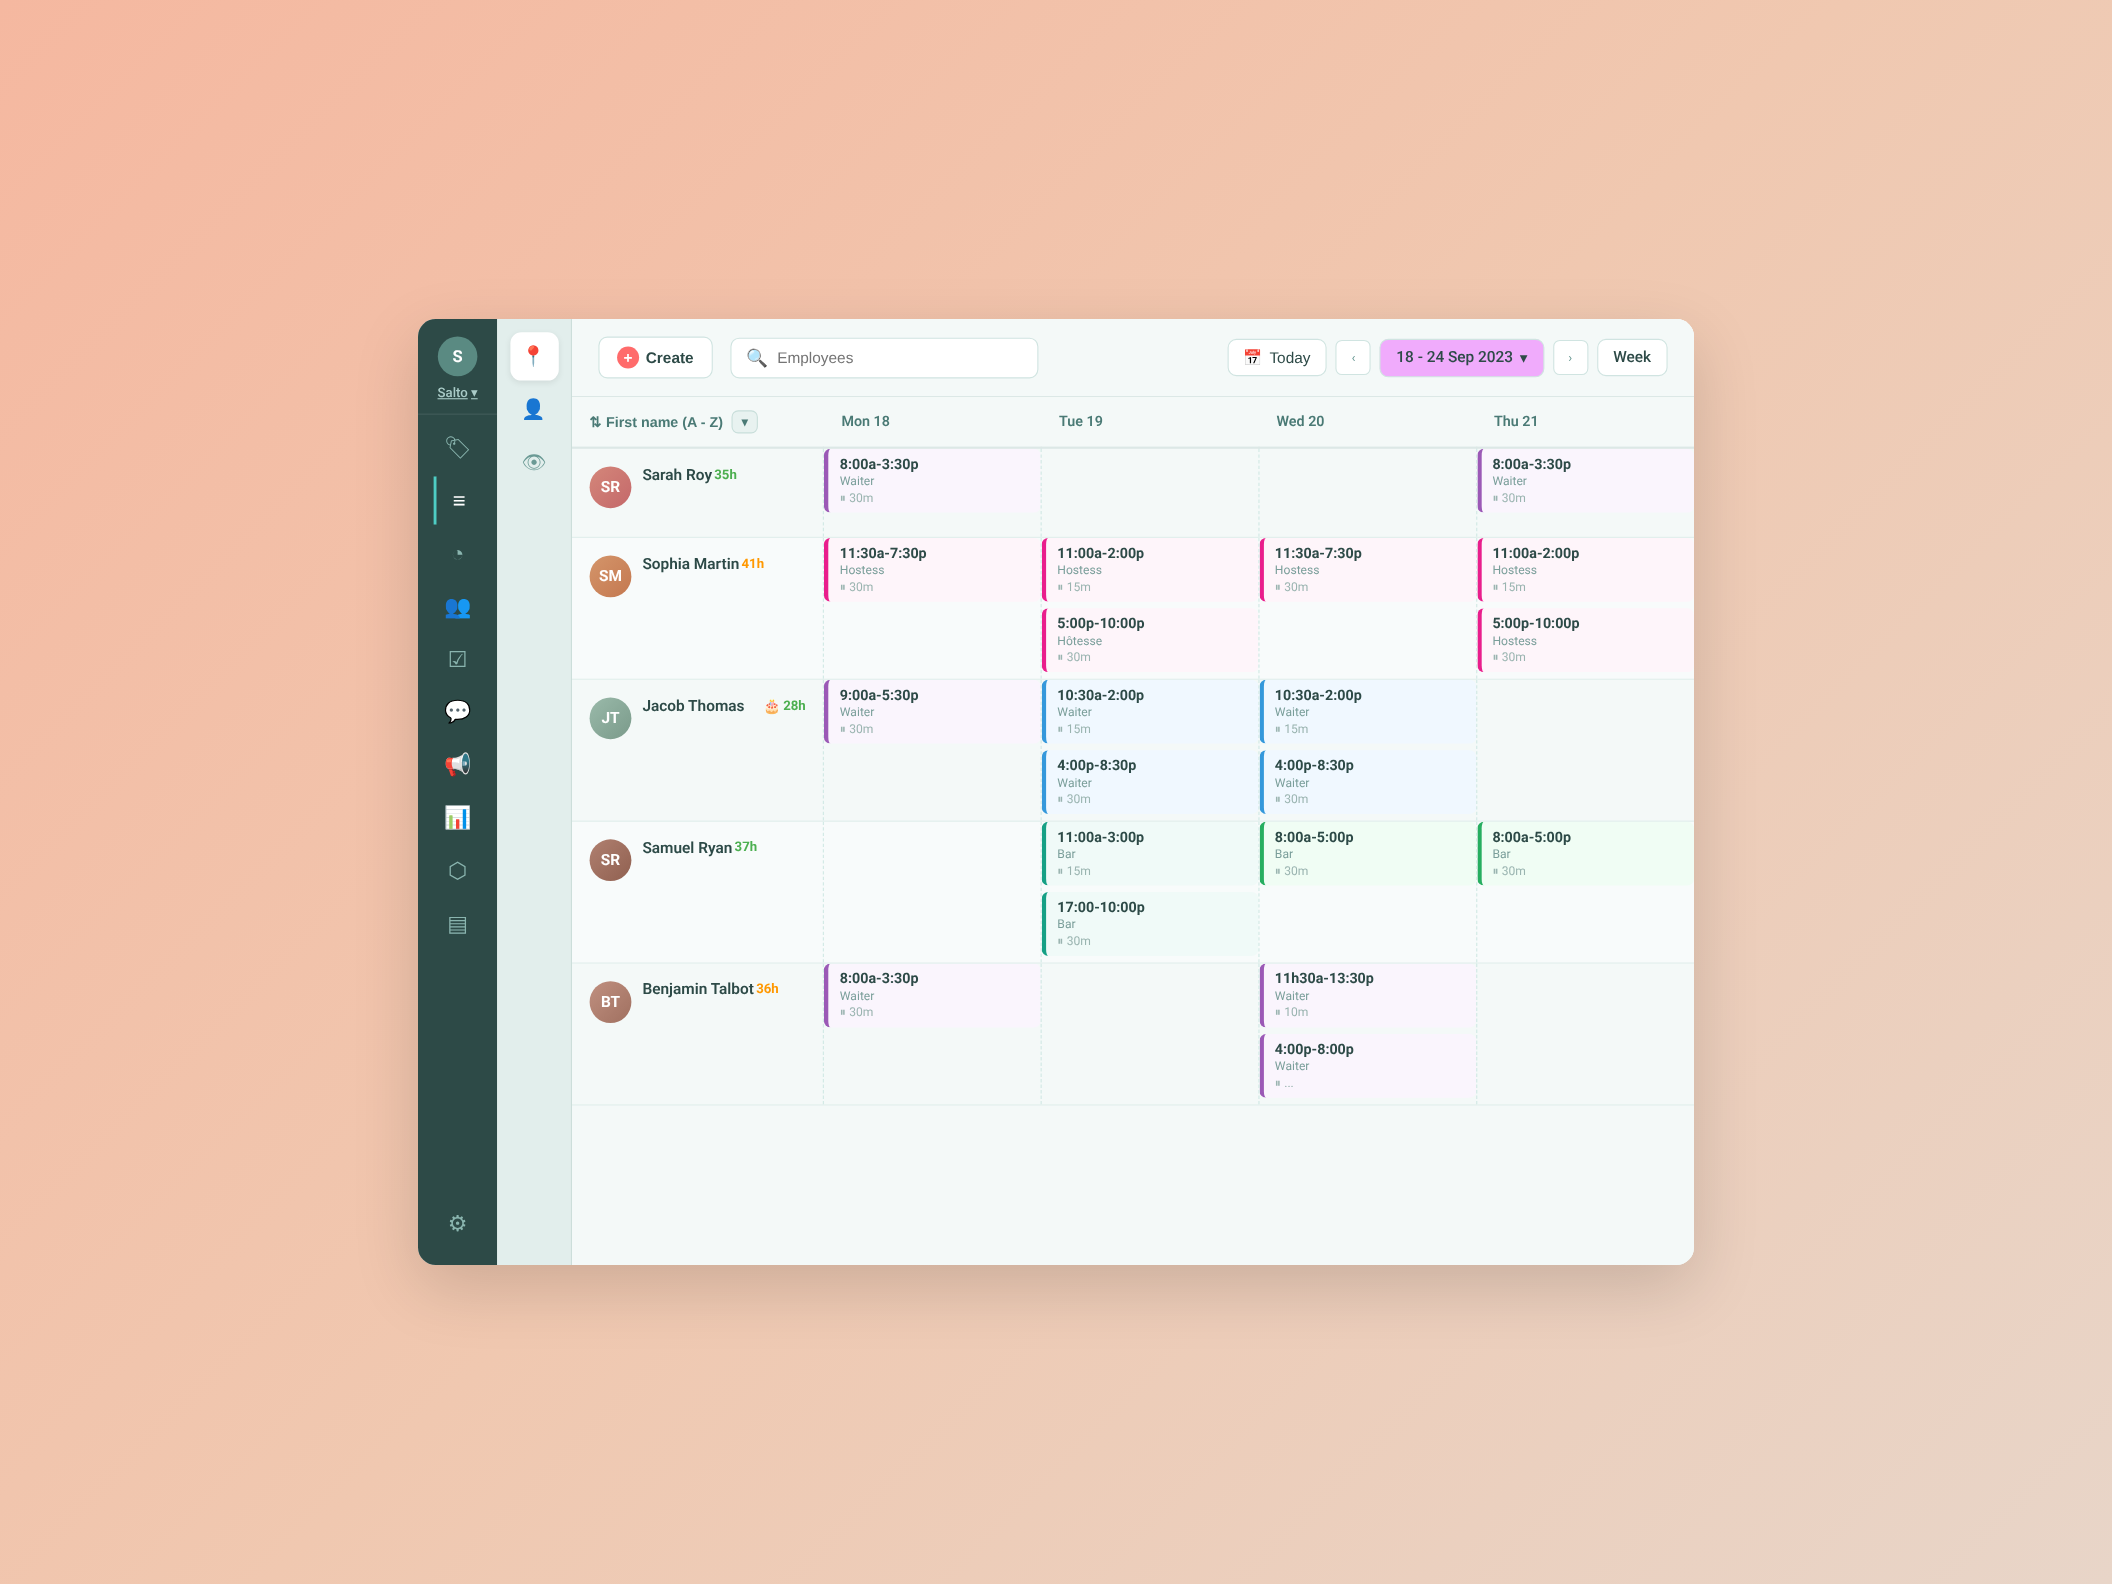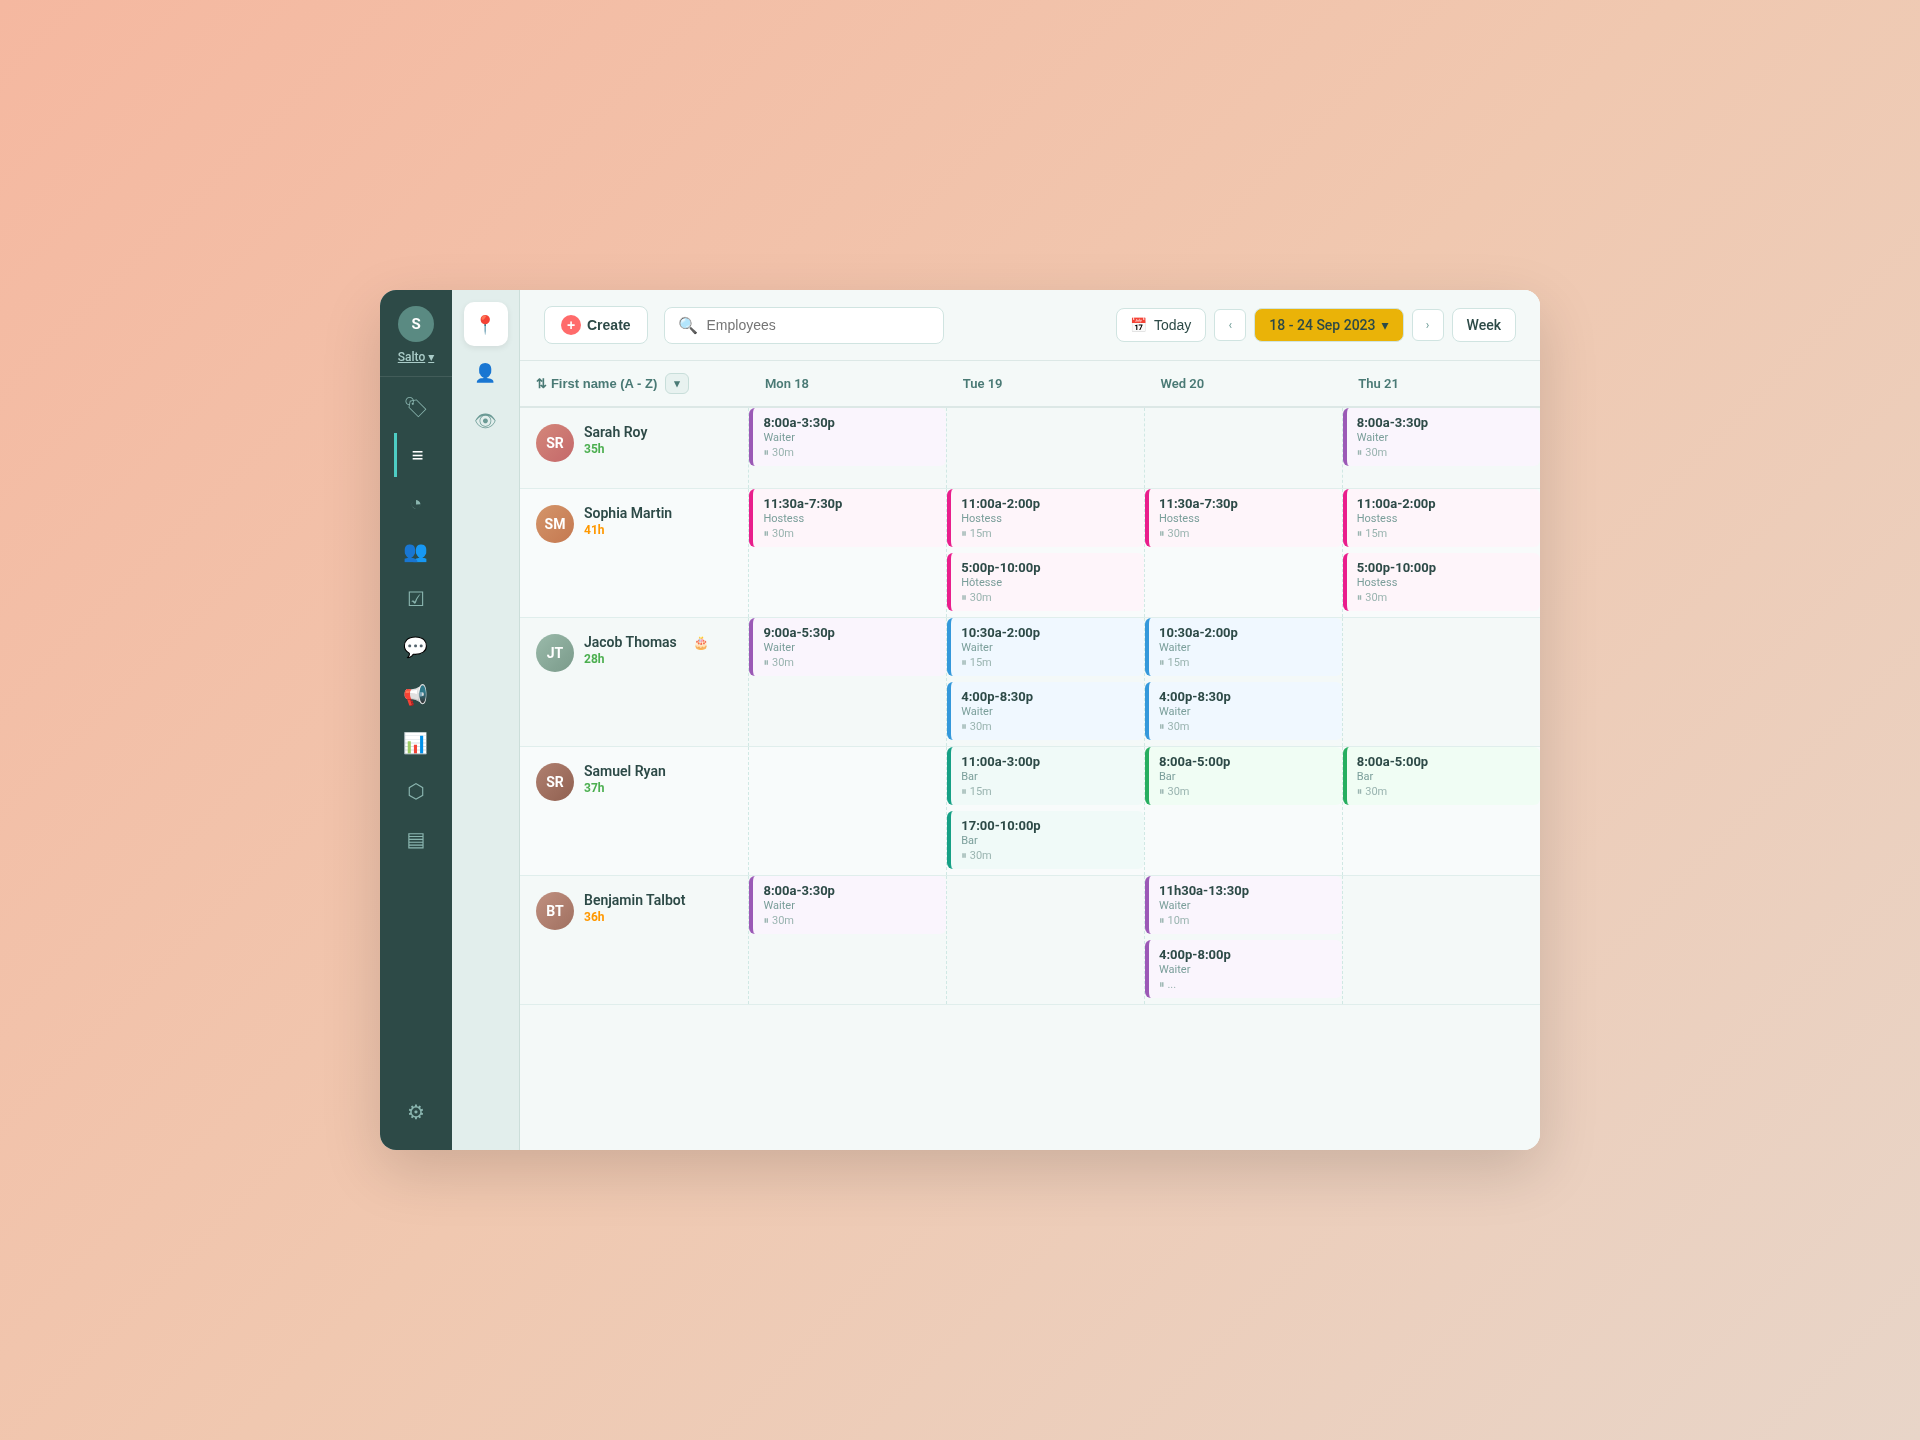--- a/index.html
+++ b/index.html
@@ -161,21 +161,21 @@
       align-items: center;
       justify-content: center;
       cursor: pointer;
       color: #6b9a95;
       font-size: 12px;
     }
     .date-range {
       display: flex;
       align-items: center;
       gap: 6px;
-      background: #eab308;
+      background: #f0abfc;
       border: 1px solid #d0e4e1;
       border-radius: 8px;
       padding: 8px 14px;
       font-size: 14px;
       font-weight: 500;
       color: #2d4a47;
       cursor: pointer;
     }
     .view-toggle {
       background: white;
@@ -250,21 +250,21 @@
       height: 38px;
       border-radius: 50%;
       flex-shrink: 0;
       display: flex;
       align-items: center;
       justify-content: center;
       font-weight: bold;
       font-size: 14px;
       color: white;
     }
-    .emp-details { display: flex; flex-direction: column; gap: 2px; }
+    .emp-details { display: flex; gap: 2px; }
     .emp-name {
       font-size: 14px;
       font-weight: 600;
       color: #2d4a47;
     }
     .emp-hours {
       font-size: 12px;
       font-weight: 700;
     }
     .hours-green { color: #4caf50; }

